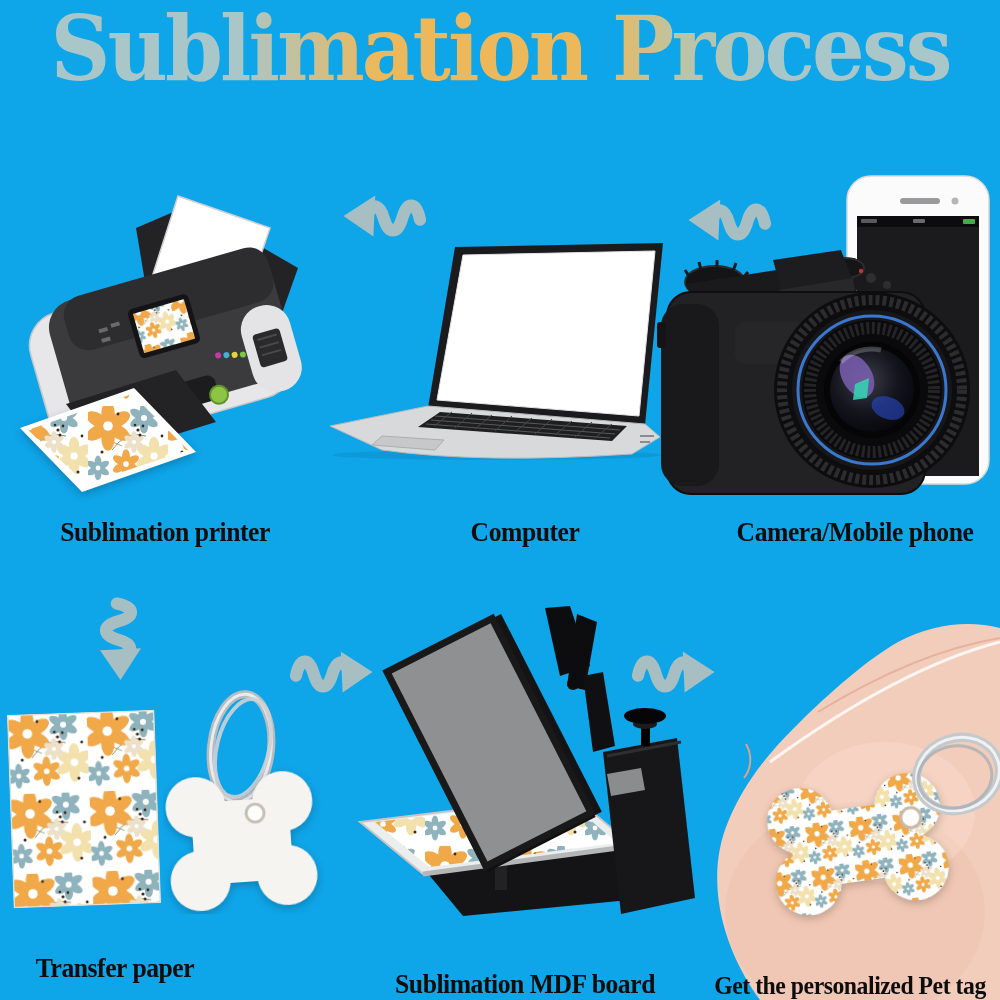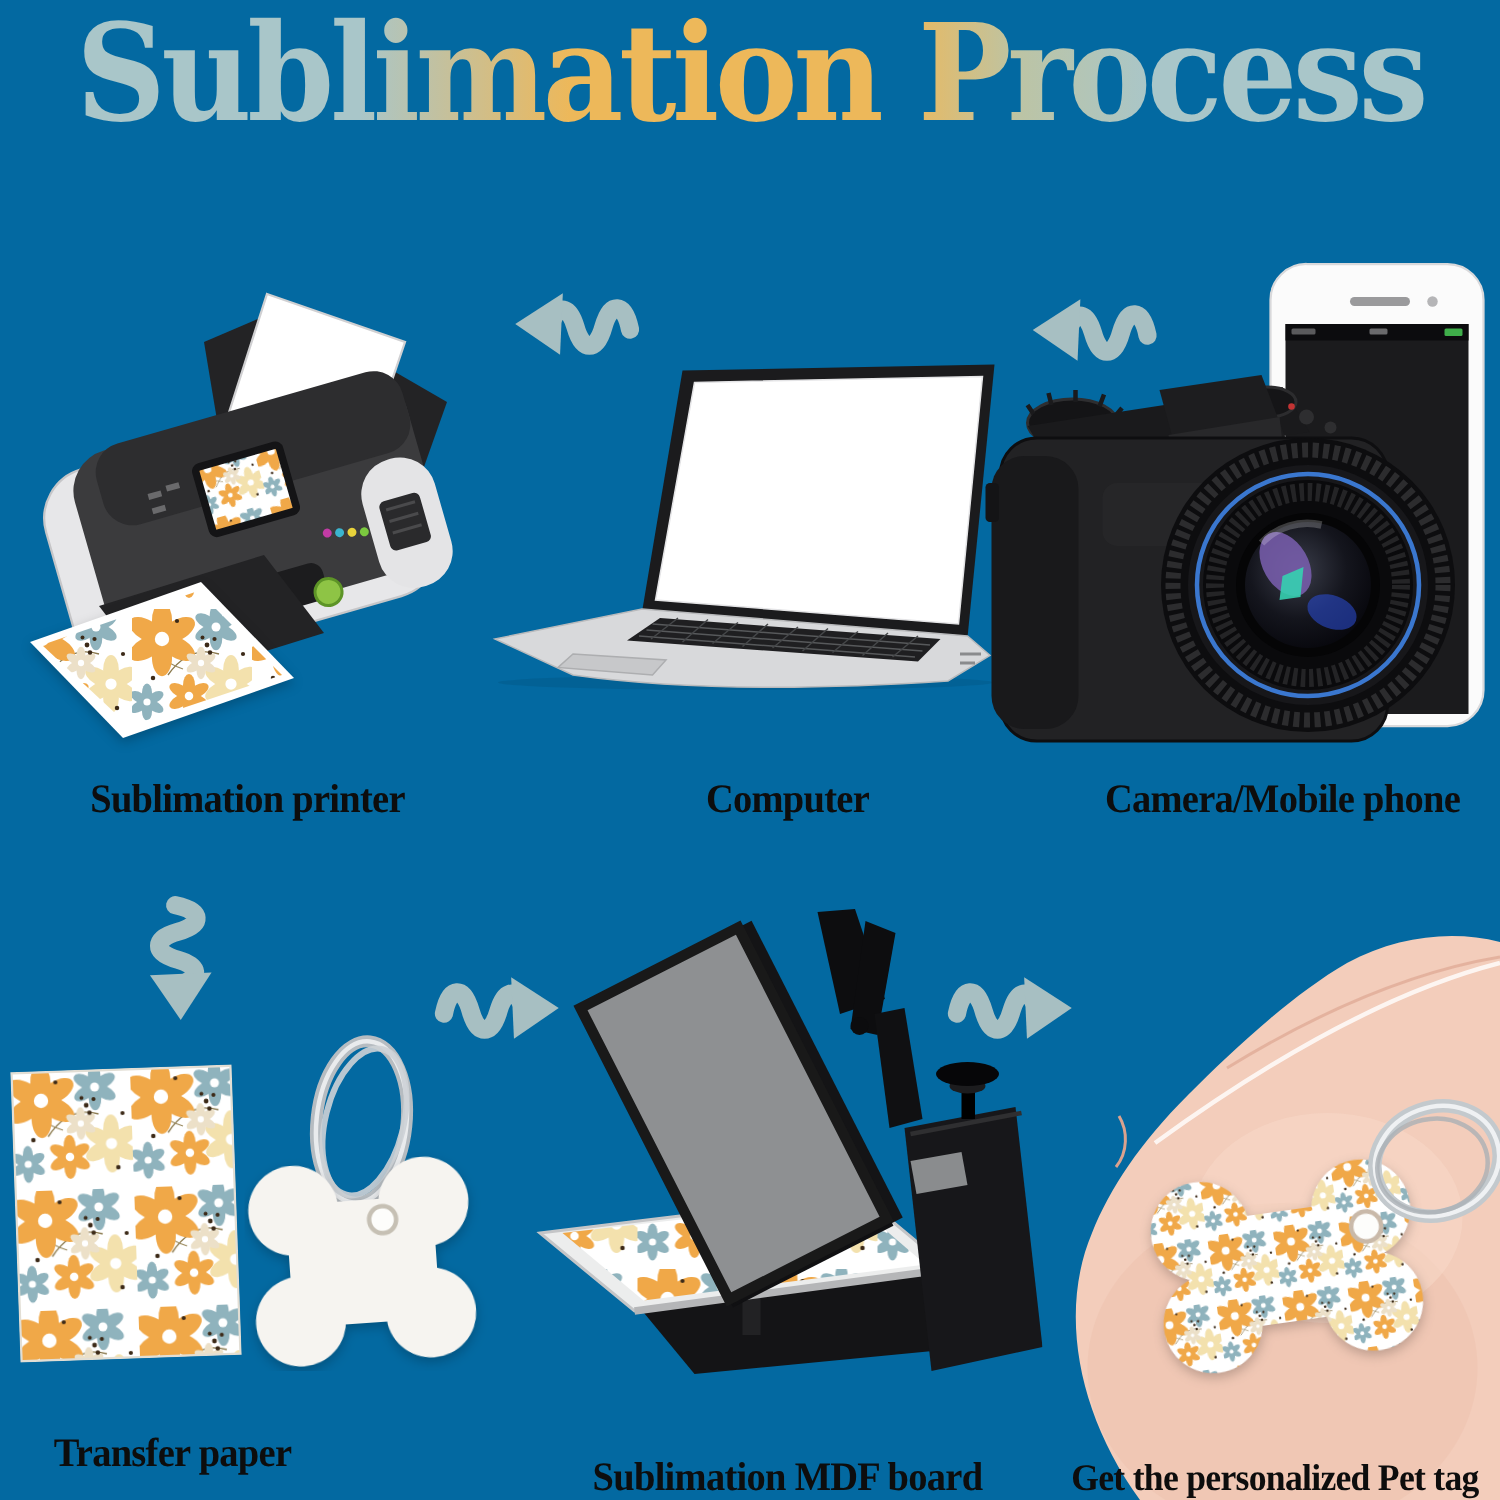--- a/index.html
+++ b/index.html
@@ -1,16 +1,16 @@
 <!DOCTYPE html>
 <html><head>
 <meta charset="utf-8">
 <style>
   html,body{margin:0;padding:0;background:#fff;}
-  .canvas{position:relative;width:1000px;height:1000px;background:#0369a1;overflow:hidden;
+  .canvas{position:relative;width:1000px;height:1000px;background:#0ea5e9;overflow:hidden;
           font-family:"Liberation Sans",sans-serif;}
   .title{position:absolute;top:0px;left:0;width:100%;text-align:center;margin:0;
          font-family:"DejaVu Serif",serif;font-weight:700;font-size:83px;line-height:1.1;
          letter-spacing:-3px;white-space:nowrap;
          background:linear-gradient(90deg,#a9c6c9 0%,#a9c6c9 24%,#edb85a 38%,#edb85a 60%,#bcc4a5 68%,#a9c6c9 77%,#a9c6c9 100%);
          -webkit-background-clip:text;background-clip:text;color:transparent;
          transform:scaleY(1.08);transform-origin:top center;}
   .item{position:absolute;}
   .item svg{display:block;width:100%;height:100%;}
   .arrow{position:absolute;}

